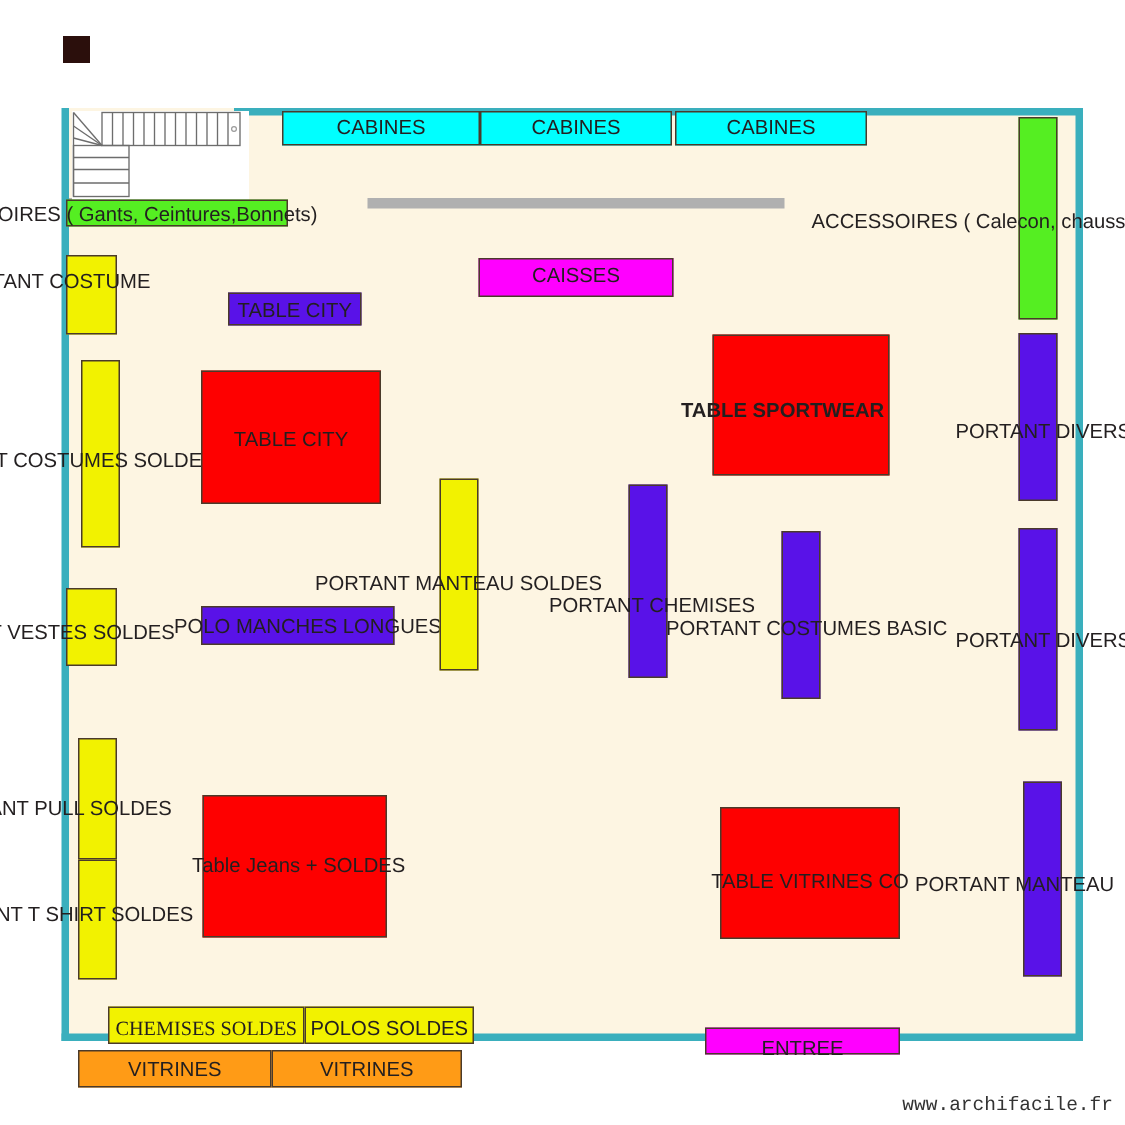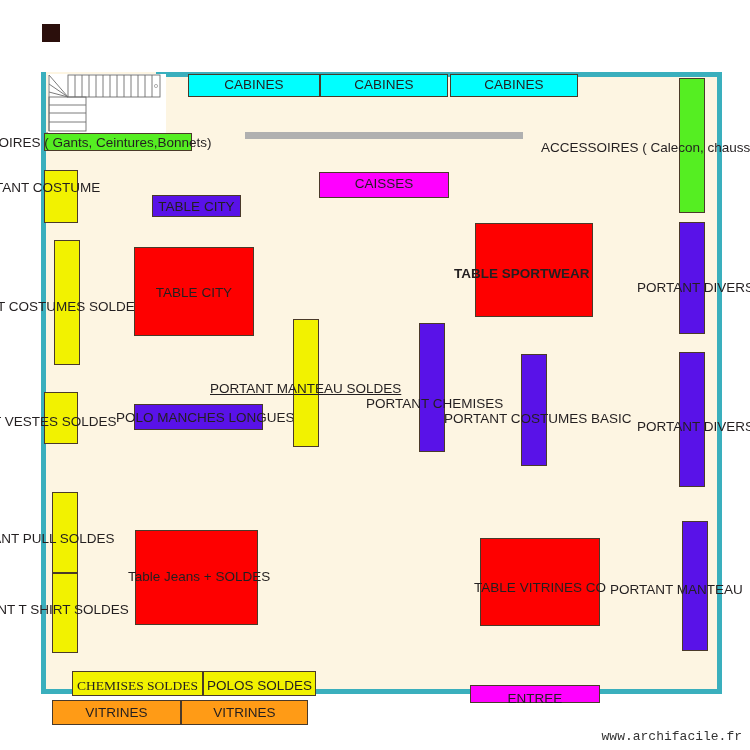--- a/index.html
+++ b/index.html
@@ -165,21 +165,21 @@
   <div class="abs fx fx-red" style="left:134px; top:247px; width:120px; height:89px;"></div>
   <div class="lbl lbl-c" style="left:134px; top:286px; width:120px;">TABLE CITY</div>
 
   <div class="abs fx fx-red" style="left:475px; top:223px; width:118px; height:94px;"></div>
   <div class="lbl lbl-c" style="left:454px; top:267px; width:134px;font-weight:bold;">TABLE SPORTWEAR</div>
 
   <div class="abs fx fx-blue" style="left:134px; top:404px; width:129px; height:26px;"></div>
   <div class="lbl" style="left:116px; top:411px;">POLO MANCHES LONGUES</div>
 
   <div class="abs fx fx-yellow" style="left:293px; top:319px; width:26px; height:128px;"></div>
-  <div class="lbl" style="left:210px; top:382px;text-decoration:underline;">PORTANT  MANTEAU SOLDES</div>
+  <div class="lbl" style="left:210px; top:382px;">PORTANT  MANTEAU SOLDES</div>
 
   <div class="abs fx fx-blue" style="left:419px; top:323px; width:26px; height:129px;"></div>
   <div class="lbl" style="left:366px; top:397px;">PORTANT CHEMISES</div>
 
   <div class="abs fx fx-blue" style="left:521px; top:354px; width:26px; height:112px;"></div>
   <div class="lbl" style="left:444px; top:412px;">PORTANT COSTUMES BASIC</div>
 
   <div class="abs fx fx-blue" style="left:679px; top:222px; width:26px; height:112px;"></div>
   <div class="lbl" style="left:637px; top:281px;">PORTANT DIVERS</div>
 

